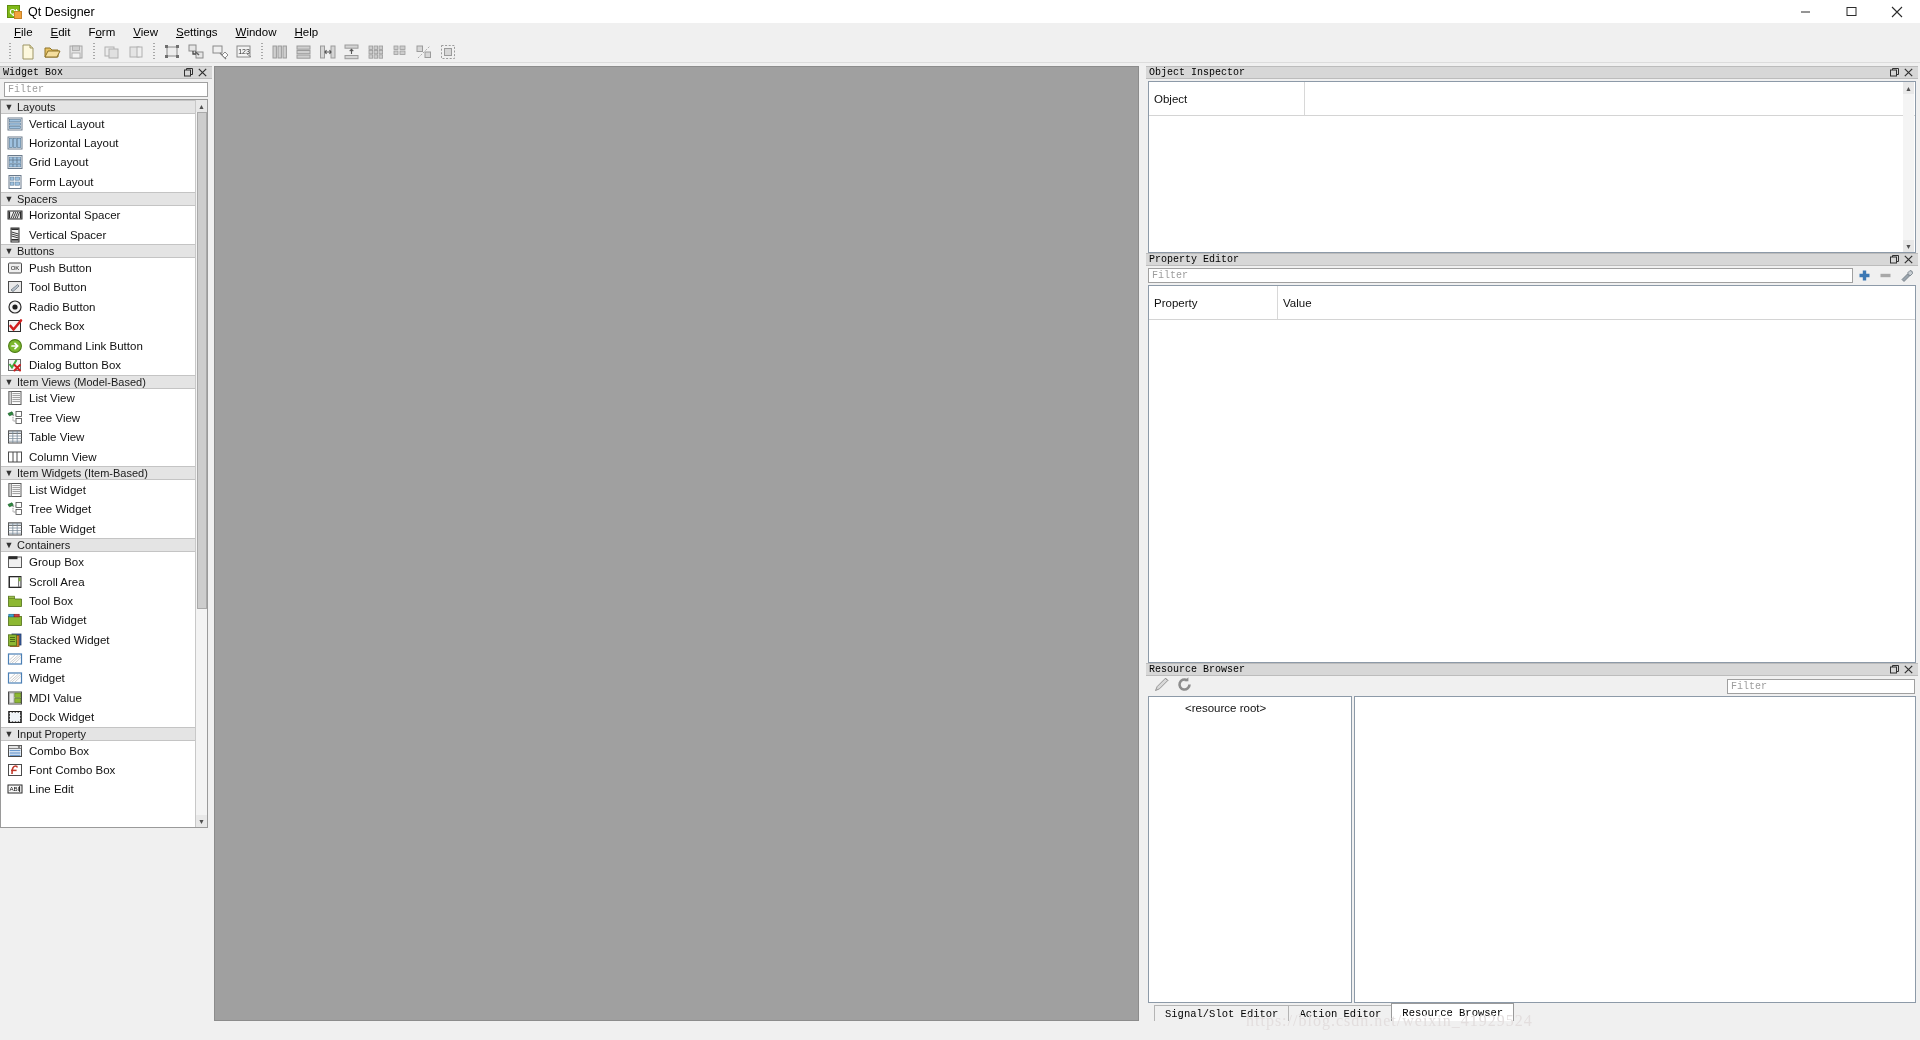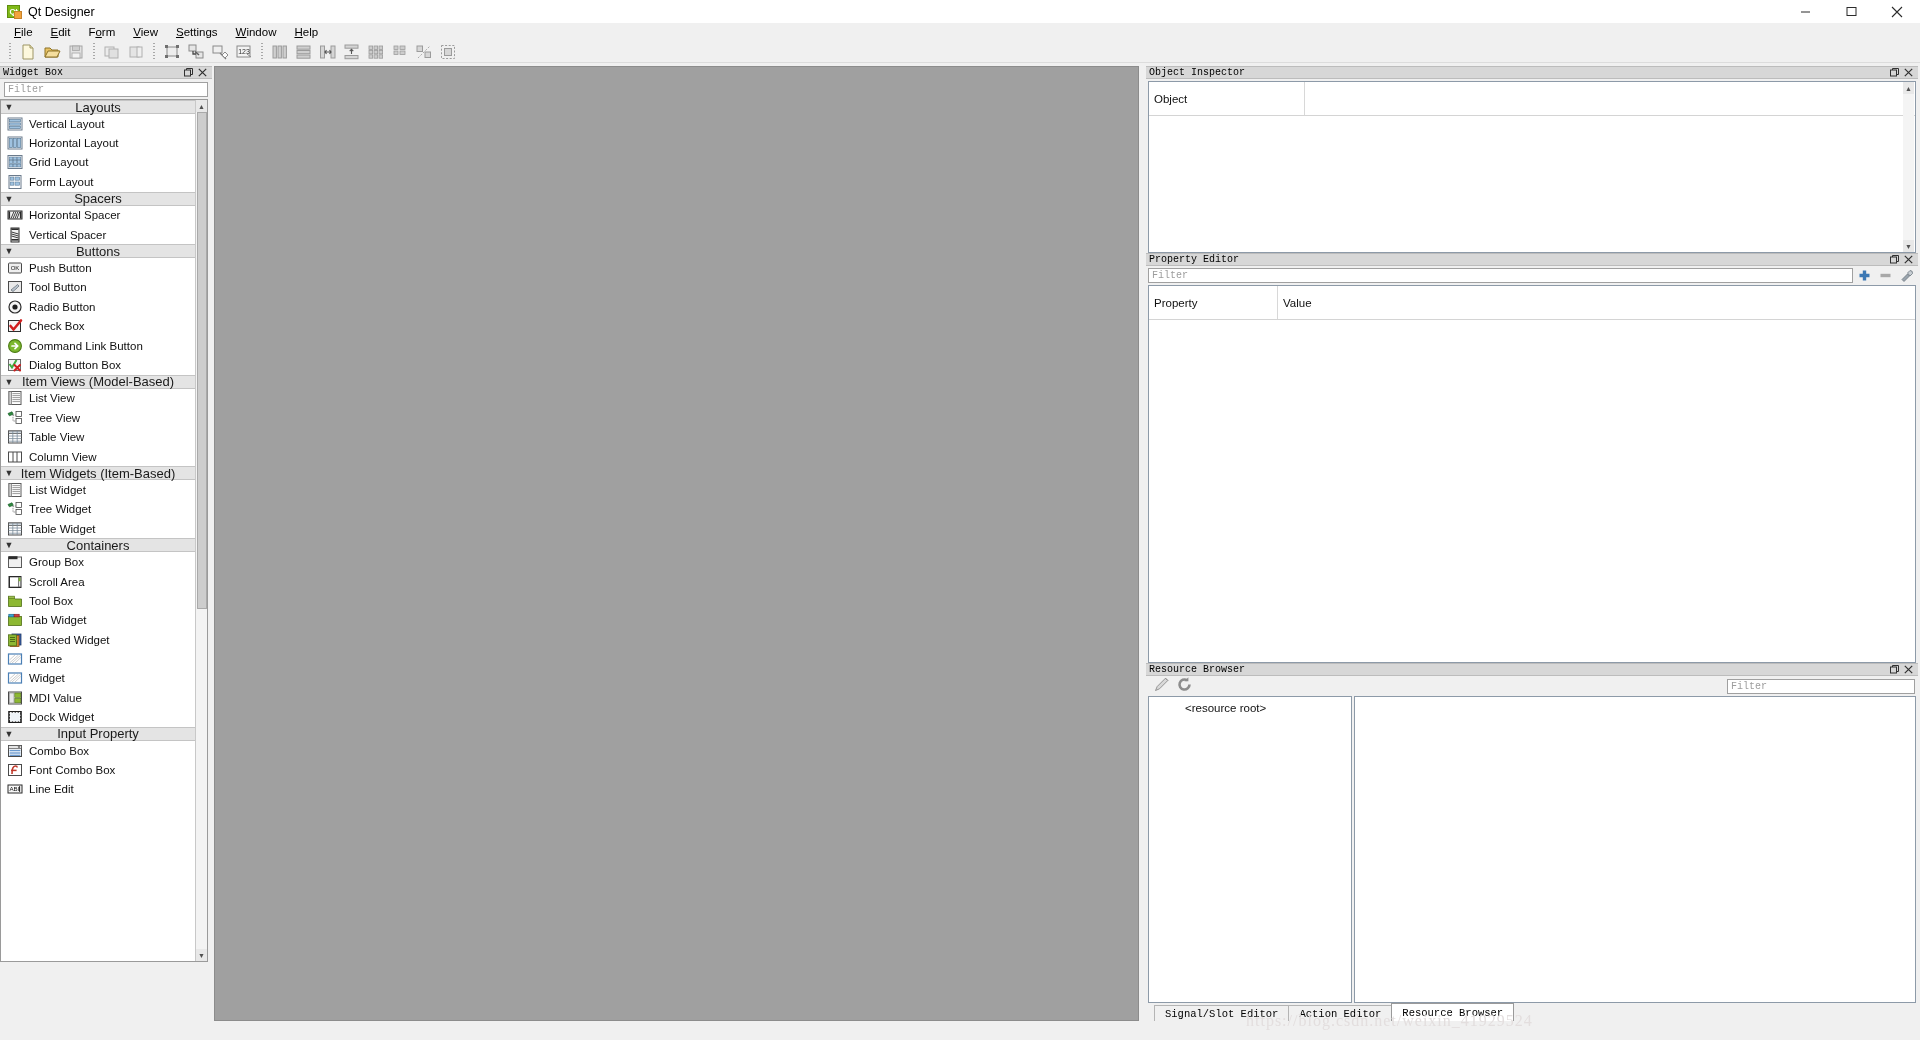--- a/index.html
+++ b/index.html
@@ -82,21 +82,21 @@
     padding: 0 3px;
     border-top: 1px solid #bcbcbc;
     border-bottom: 1px solid #bcbcbc;
   }
   .dock-title .t { flex: 1; letter-spacing: 0px; }
   .dock-btns { display: flex; gap: 5px; align-items: center; padding-right: 2px; }
   .dock-btn { width: 9px; height: 9px; position: relative; }
 
   #widgetbox {
     position: absolute; left: 0; top: 66px;
-    width: 212px; height: 896px;
+    width: 212px; height: 762px;
     background: #f0f0f0;
     display: flex; flex-direction: column;
   }
   .wb-filter {
     margin: 3px 4px 2px 4px; height: 15px;
     background: #ffffff; border: 1px solid #a0a0a0;
     display: flex; align-items: center; padding-left: 3px;
     font-family: "Liberation Mono", monospace; font-size: 10px; color: #9d9d9d;
   }
   .wb-scroll {
@@ -107,21 +107,21 @@
   .wb-list { flex: 1; overflow: hidden; background: #ffffff; }
   .wb-cat {
     height: 14px; background: #e4e4e4;
     border-top: 1px solid #c4c4c4; border-bottom: 1px solid #c4c4c4;
     display: flex; align-items: center; position: relative;
   }
   .wb-cat .chev {
     width: 16px; text-align: center; font-size: 9px; color: #333; line-height: 12px;
   }
   .wb-cat .clabel {
-    flex: 1; text-align: center; font-size: 13px; color: #1a1a1a;
+    flex: 1; text-align: left; font-size: 11px; color: #1a1a1a;
     padding-right: 16px;
   }
   .wb-item {
     height: 19.4px; display: flex; align-items: center; padding-left: 4px;
     background: #ffffff;
   }
   .wb-ico {
     width: 20px; height: 16px; margin-right: 4px;
     display: flex; align-items: center; justify-content: center; flex: 0 0 20px;
   }

